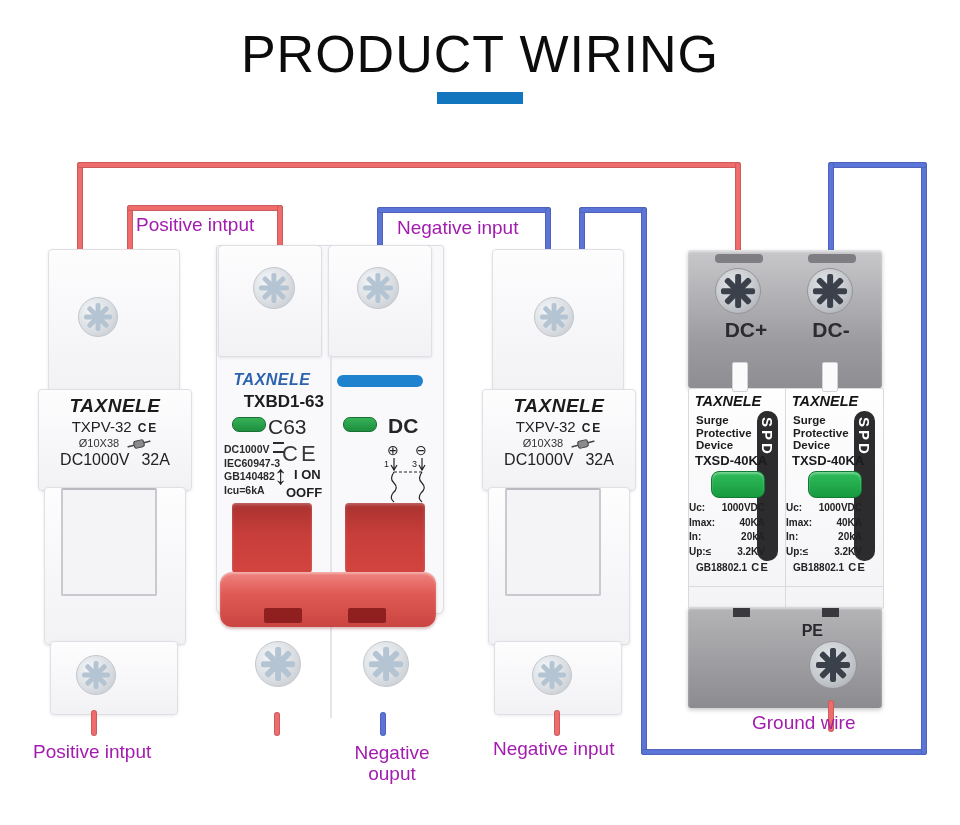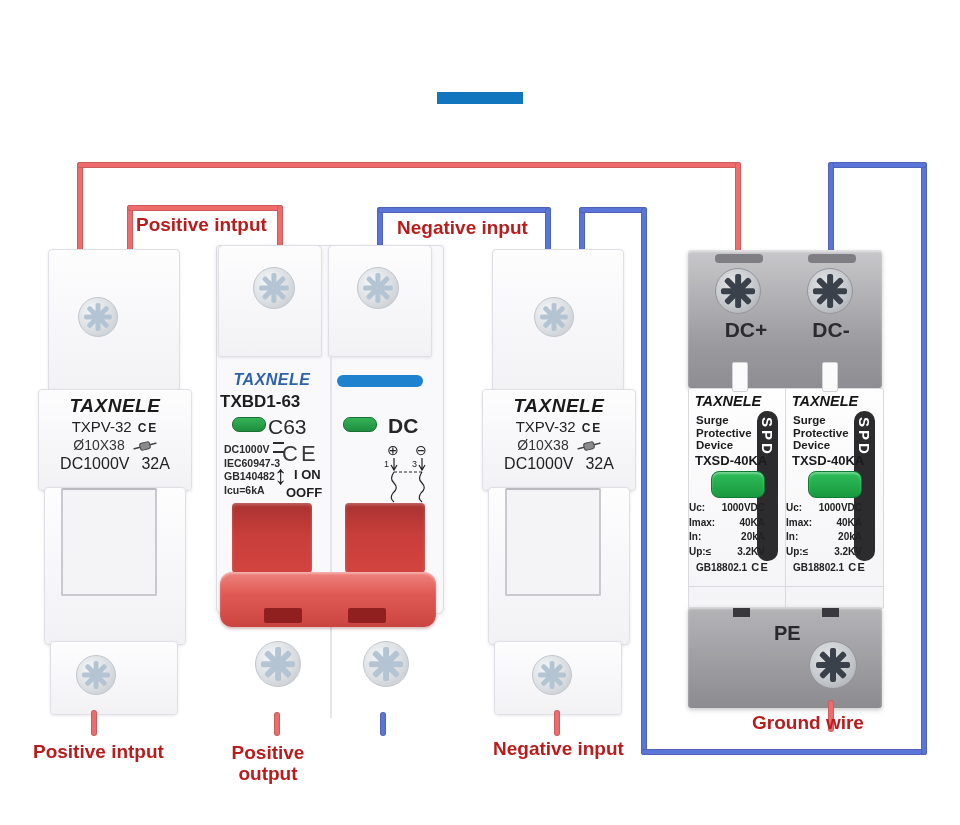--- a/index.html
+++ b/index.html
@@ -8,21 +8,21 @@
   
   .page-title{position:absolute;left:0;top:24px;width:100%;text-align:center;
               font-size:52px;font-weight:400;letter-spacing:1px;color:#0c0c0c;}
   .title-bar{position:absolute;left:437px;top:92px;width:86px;height:12px;background:var(--accent-blue,#1276bf);}
   
   .w{position:absolute;border-radius:3px;box-shadow:inset 0 0 0 1px rgba(0,0,0,.14);z-index:1;}
   .w.red{background:var(--wire-red,#ee6c6c);}
   .w.blue{background:var(--wire-blue,#5b74d8);}
   .w.stub{z-index:3;}
   
-  .lbl{position:absolute;font-size:19px;color:#b91c1c;z-index:4;white-space:nowrap;font-weight:bold;}
+  .lbl{position:absolute;font-size:19px;color:#a21caf;z-index:4;white-space:nowrap;}
   .lbl.two{text-align:center;line-height:21px;white-space:normal;}
   
   .dev{position:absolute;z-index:2;}
   .panel{position:absolute;background:linear-gradient(180deg,#fdfdfe,#f2f2f5);
          border:1px solid #dfdfe5;border-radius:4px;box-shadow:0 1px 3px rgba(40,40,60,.10);}
   .screw{position:absolute;border-radius:50%;z-index:3;
          background:radial-gradient(circle at 35% 35%,#f5f7f9,#d9dde1 58%,#c0c5cb);
          border:1px solid #c2c7cd;--bar:#b4c4d2;}
   .screw.dark{background:radial-gradient(circle at 40% 35%,#e4e6e9,#c5c8cc 55%,#a3a7ac);
          border:1px solid #94949a;--bar:#3a414b;}
@@ -36,33 +36,33 @@
   .fuse-holder{width:152px;height:464px;}
   .fh-sec1{left:10px;top:0;width:130px;height:141px;}
   .fh-sec2{left:0;top:140px;width:152px;height:100px;text-align:center;}
   .fh-sec3{left:6px;top:238px;width:140px;height:156px;}
   .fh-sec4{left:12px;top:392px;width:126px;height:72px;}
   .fh-carrier{position:absolute;left:16px;top:0;width:92px;height:104px;background:#f4f4f7;
               border:2px solid #c9c9d0;border-top-color:#b9b9c0;border-radius:2px;}
   .fh-brand{margin-top:5px;font-size:19px;font-weight:800;font-style:italic;letter-spacing:.5px;color:#1b1b1b;}
   .fh-model{font-size:15px;font-weight:500;color:#222;margin-top:1px;}
   .fh-model .ce-sm{font-size:12px;}
-  .fh-size{font-size:14px;color:#333;margin-top:2px;}
+  .fh-size{font-size:11px;color:#333;margin-top:2px;}
   .fuse-icon{vertical-align:middle;margin-left:8px;transform:rotate(-14deg);}
   .fh-rating{font-size:16px;font-weight:500;color:#222;margin-top:2px;}
   .fh-rating .amp{margin-left:12px;}
   
   .breaker{width:230px;height:475px;}
   .bk-block{top:0;height:110px;width:102px;border-radius:5px 5px 2px 2px;}
   .bk-body{left:2px;top:108px;width:226px;height:367px;background:#f9f9fb;
            border:1px solid #dcdce2;border-radius:3px 3px 6px 6px;box-shadow:0 2px 4px rgba(40,40,60,.10);}
   .bk-seam{position:absolute;left:114px;top:110px;width:2px;height:363px;background:#e4e4ea;z-index:3;}
   .bk-brand{position:absolute;left:4px;top:126px;width:104px;text-align:center;font-size:16px;
             font-weight:800;font-style:italic;letter-spacing:.5px;color:var(--logo-blue,#2d62ae);z-index:3;}
-  .bk-model{position:absolute;left:4px;top:147px;width:104px;text-align:left;font-size:17px;
+  .bk-model{position:absolute;left:4px;top:147px;width:104px;text-align:right;font-size:17px;
             font-weight:600;color:#1d1d1f;z-index:3;}
   .oval{position:absolute;width:32px;height:13px;border-radius:7px;z-index:3;
         background:linear-gradient(180deg,#36b257,#1e8e3f);border:1px solid #177031;}
   .bk-c63{position:absolute;left:52px;top:170px;font-size:21px;color:#2a2a2c;z-index:3;}
   .bk-specs{position:absolute;left:8px;top:197px;font-size:10.5px;line-height:13.5px;
             font-weight:600;color:#2b2b2d;z-index:3;}
   .dc-sym{display:inline-block;width:11px;height:7px;border-top:2px solid #2b2b2d;
           border-bottom:2px dashed #2b2b2d;margin-left:3px;}
   .bk-ce{position:absolute;left:66px;top:196px;font-size:22px;letter-spacing:3px;color:#3a3a3c;z-index:3;}
   .bk-arrow{position:absolute;left:58px;top:215px;font-size:27px;font-weight:700;color:#1f1f21;z-index:3;}
@@ -83,21 +83,21 @@
   .spd-gray{position:absolute;left:0;border-radius:3px;
             background:linear-gradient(180deg,#c8c8cb,#9a9a9e 70%,#8e8e92);
             box-shadow:inset 0 2px 2px rgba(255,255,255,.5), 0 2px 4px rgba(40,40,50,.25);}
   .spd-top{top:0;width:194px;height:138px;}
   .spd-bot{top:357px;width:194px;height:101px;background:linear-gradient(180deg,#b4b4b7,#8c8c90);}
   .spd-slot{position:absolute;top:4px;height:9px;background:#7e7e83;border-radius:4px;z-index:3;}
   .spd-dc{position:absolute;top:68px;width:62px;text-align:center;font-size:21px;font-weight:600;color:#2c2c30;z-index:3;}
   .spd-tab{position:absolute;top:112px;width:14px;height:28px;background:#fbfbfc;border:1px solid #d4d4d8;
            border-radius:2px;z-index:3;}
   .spd-notch{position:absolute;top:358px;width:17px;height:9px;background:#39393d;z-index:3;}
-  .spd-pe{position:absolute;left:86px;top:372px;width:56px;text-align:left;font-size:20px;
+  .spd-pe{position:absolute;left:79px;top:372px;width:56px;text-align:right;font-size:16px;
           font-weight:600;color:#29292d;z-index:3;}
   .spd-module{position:absolute;top:138px;width:97px;height:219px;background:linear-gradient(180deg,#fefefe,#f4f4f7);
               border:1px solid #d9d9de;border-radius:2px;}
   .spd-module .seam{position:absolute;left:0;top:197px;width:100%;height:1px;background:#d9d9de;}
   .sm-brand{position:absolute;left:0;top:4px;width:78px;text-align:center;font-size:14.5px;
             font-weight:800;font-style:italic;color:#151515;}
   .spd-banner{position:absolute;left:68px;top:22px;width:21px;height:150px;background:#2c2c2e;
               border-radius:10px;display:flex;align-items:flex-start;justify-content:center;}
   .spd-banner span{writing-mode:vertical-rl;color:#fff;font-size:15px;font-weight:700;
                    letter-spacing:3px;margin-top:6px;}
@@ -110,20 +110,21 @@
   .spec-row{display:flex;justify-content:space-between;font-size:10px;font-weight:700;
             color:#222;line-height:14.5px;}
   .sm-cert{position:absolute;left:7px;top:172px;font-size:10px;font-weight:700;color:#222;}
   .sm-cert .ce-sm{font-size:11px;letter-spacing:1.5px;margin-left:4px;}
 </style>
 </head>
 <body>
 
 <div class="stage">
 
+  <div class="page-title">PRODUCT WIRING</div>
   <div class="title-bar"></div>
 
   <div class="w red" style="left:77px;top:162px;width:6px;height:92px"></div>
   <div class="w red" style="left:77px;top:162px;width:664px;height:6px"></div>
   <div class="w red" style="left:735px;top:162px;width:6px;height:92px"></div>
   <div class="w red" style="left:127px;top:205px;width:6px;height:48px"></div>
   <div class="w red" style="left:127px;top:205px;width:156px;height:6px"></div>
   <div class="w red" style="left:277px;top:205px;width:6px;height:44px"></div>
   <div class="w blue" style="left:377px;top:207px;width:6px;height:42px"></div>
   <div class="w blue" style="left:377px;top:207px;width:174px;height:6px"></div>
@@ -138,23 +139,23 @@
 
   <div class="w red stub" style="left:91px;top:710px;width:6px;height:26px"></div>
   <div class="w red stub" style="left:274px;top:712px;width:6px;height:24px"></div>
   <div class="w blue stub" style="left:380px;top:712px;width:6px;height:24px"></div>
   <div class="w red stub" style="left:554px;top:710px;width:6px;height:26px"></div>
   <div class="w red stub" style="left:828px;top:700px;width:6px;height:32px"></div>
 
   <div class="lbl" style="left:136px;top:214px">Positive intput</div>
   <div class="lbl" style="left:397px;top:217px">Negative input</div>
   <div class="lbl" style="left:33px;top:741px">Positive intput</div>
-  <div class="lbl two" style="left:222px;top:742px;width:92px">
-    <div>Positive</div>
-    <div>output</div>
+  <div class="lbl two" style="left:346px;top:742px;width:92px">
+    <div>Negative</div>
+    <div>ouput</div>
   </div>
   <div class="lbl" style="left:493px;top:738px">Negative input</div>
   <div class="lbl" style="left:752px;top:712px">Ground wire</div>
 
   <div class="dev fuse-holder" style="left:38px;top:249px">
     <div class="panel fh-sec1"></div>
     <div class="screw" style="left:40px;top:48px;width:38px;height:38px">
         <i></i>
       </div>
     <div class="panel fh-sec2">

